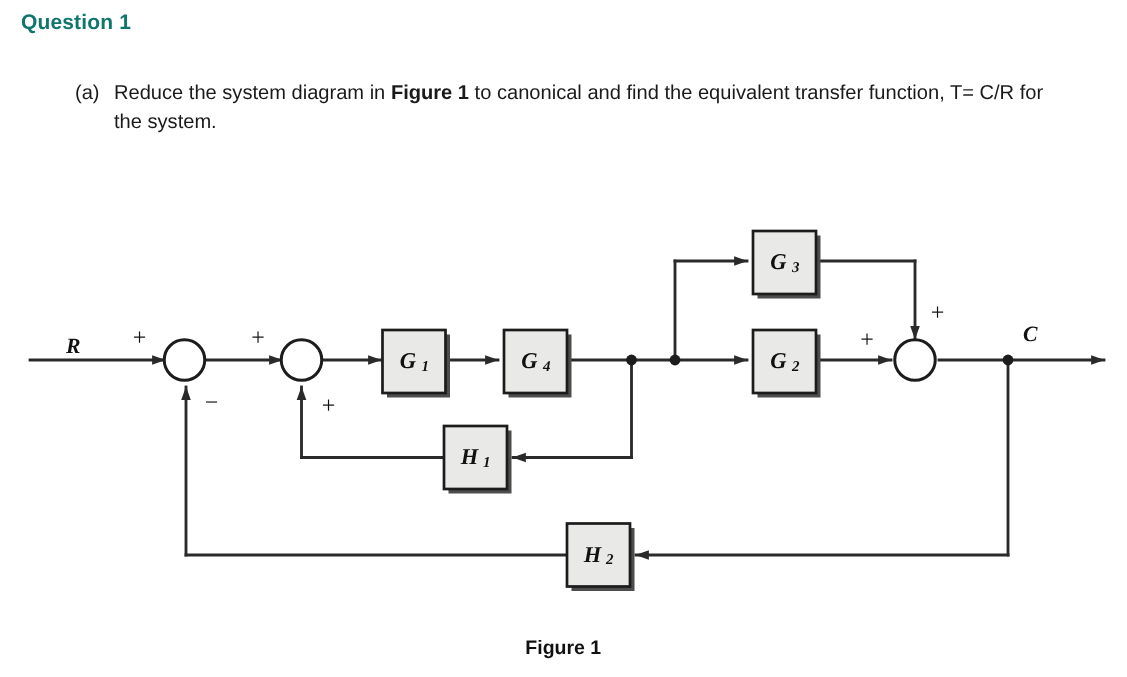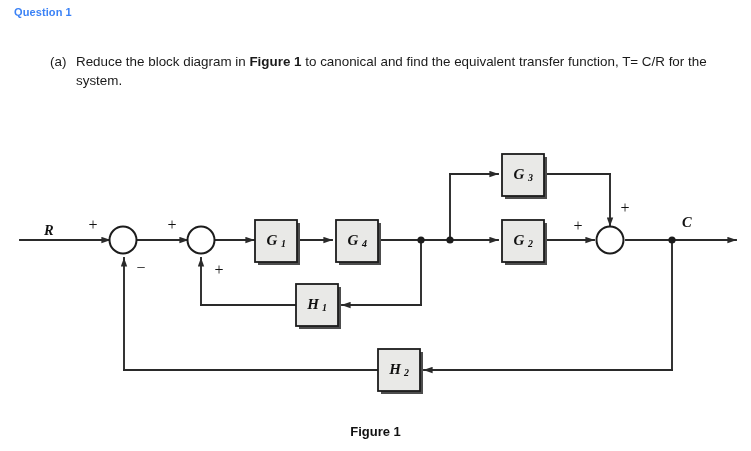--- a/index.html
+++ b/index.html
@@ -19,24 +19,24 @@
   .page {
     position: relative;
     width: 751px;
     height: 451px;
     background: #ffffff;
   }
   .q-title {
     position: absolute;
     left: 14px;
     top: 6px;
-    font-size: 11px;
+    font-size: 14px;
     font-weight: bold;
     letter-spacing: 0.1px;
-    color: #3b82f6;
+    color: #0f766e;
   }
   .prompt {
     position: absolute;
     left: 50px;
     top: 52px;
     width: 660px;
     font-size: 13.4px;
     line-height: 1.42;
     color: #1a1a1a;
   }
@@ -128,21 +128,21 @@
 </style>
 </head>
 <body>
 
 <div class="page">
 
   <div class="q-title">Question 1</div>
 
   <div class="prompt">
     <span class="marker">(a)</span>
-    <span class="ptext"><span>Reduce the block diagram in </span><b>Figure 1</b><span> to canonical and find the equivalent transfer function, T= C/R for the system.</span></span>
+    <span class="ptext"><span>Reduce the system diagram in </span><b>Figure 1</b><span> to canonical and find the equivalent transfer function, T= C/R for the system.</span></span>
   </div>
 
   <div class="figure-wrap">
     <svg class="diagram" viewBox="0 0 751 280" xmlns="http://www.w3.org/2000/svg">
       <defs>
         <marker id="arrowhead" markerWidth="9" markerHeight="7" refX="8.6" refY="3.5" orient="auto" markerUnits="userSpaceOnUse">
           <polygon points="0 0.3, 9 3.5, 0 6.7" fill="#2a2a2a"></polygon>
         </marker>
       </defs>
 

